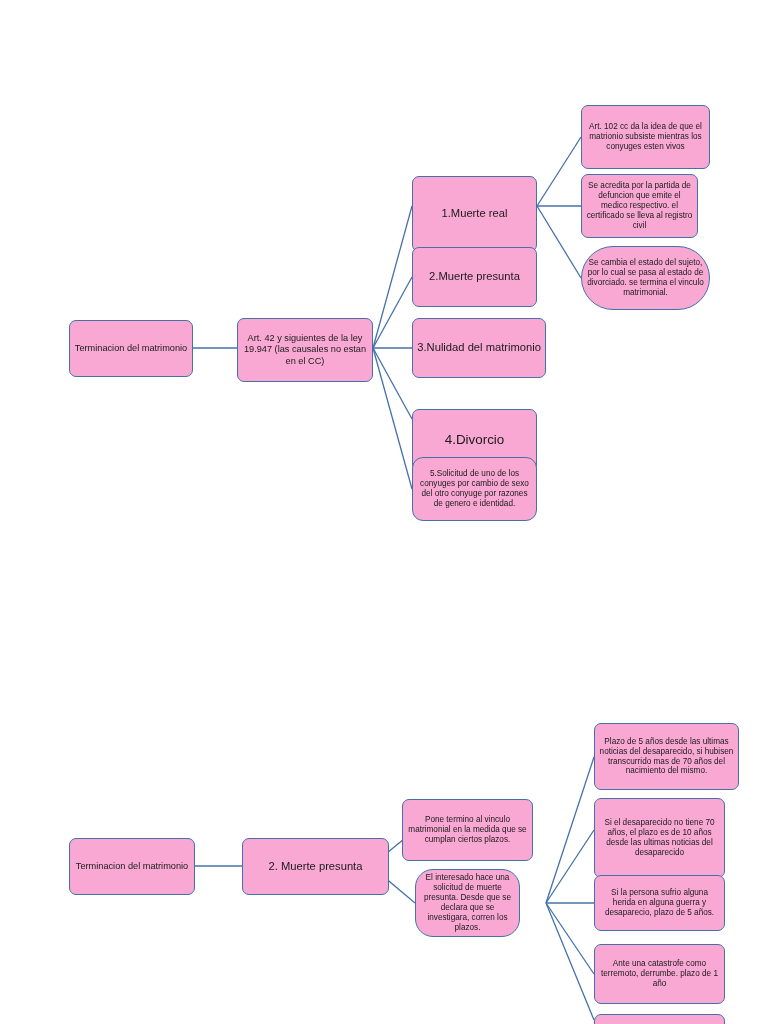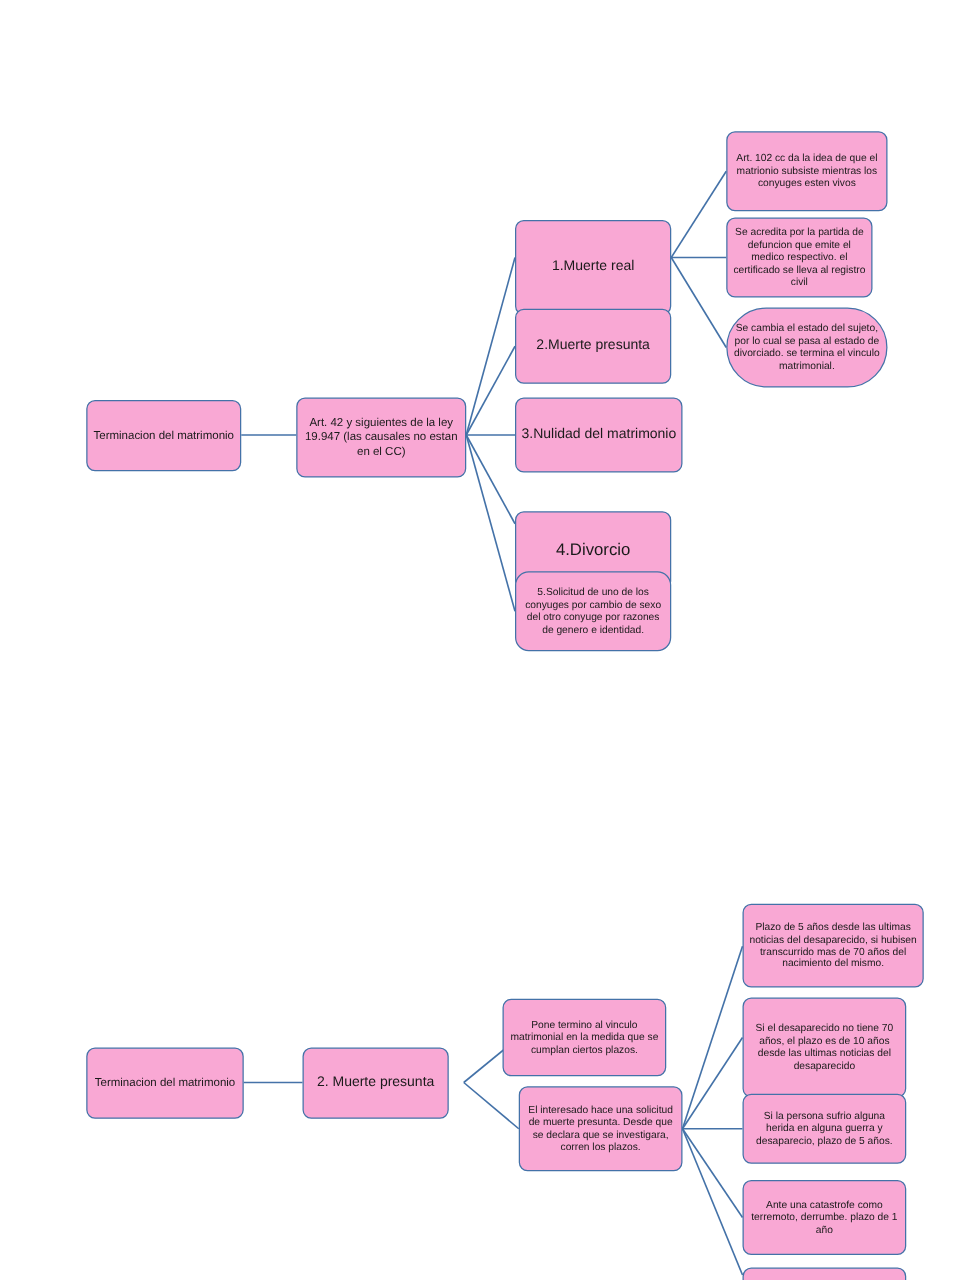--- a/index.html
+++ b/index.html
@@ -122,29 +122,29 @@
   </div>
 
   <div class="node t-sm" style="left:581px; top:246px; width:129px; height:64px;border-radius:32px;">
     <span>Se cambia el estado del sujeto, por lo cual se pasa al estado de divorciado. se termina el  vinculo matrimonial.</span>
   </div>
 
   <div class="node t-md" style="left:69px; top:838px; width:126px; height:57px;">
     <span>Terminacion del matrimonio</span>
   </div>
 
-  <div class="node t-lg" style="left:242px; top:838px; width:117px; height:57px;">
+  <div class="node t-lg" style="left:242px; top:838px; width:147px; height:57px;">
     <span>2. Muerte presunta</span>
   </div>
 
   <div class="node t-sm" style="left:402px; top:799px; width:131px; height:62px;">
     <span>Pone termino al vinculo matrimonial en la medida que se cumplan ciertos plazos.</span>
   </div>
 
-  <div class="node t-sm" style="left:415px; top:869px; width:131px; height:68px;">
+  <div class="node t-sm" style="left:415px; top:869px; width:105px; height:68px;border-radius:18px;">
     <span>El interesado hace una solicitud de muerte presunta. Desde que se declara que se investigara, corren los plazos.</span>
   </div>
 
   <div class="node t-sm" style="left:594px; top:723px; width:145px; height:67px;">
     <span>Plazo de 5 años desde las ultimas noticias del desaparecido, si hubisen transcurrido mas de 70 años del nacimiento del mismo.</span>
   </div>
 
   <div class="node t-sm" style="left:594px; top:798px; width:131px; height:80px;">
     <span>Si el desaparecido no tiene 70 años, el plazo es de 10 años desde las ultimas noticias del desaparecido</span>
   </div>

